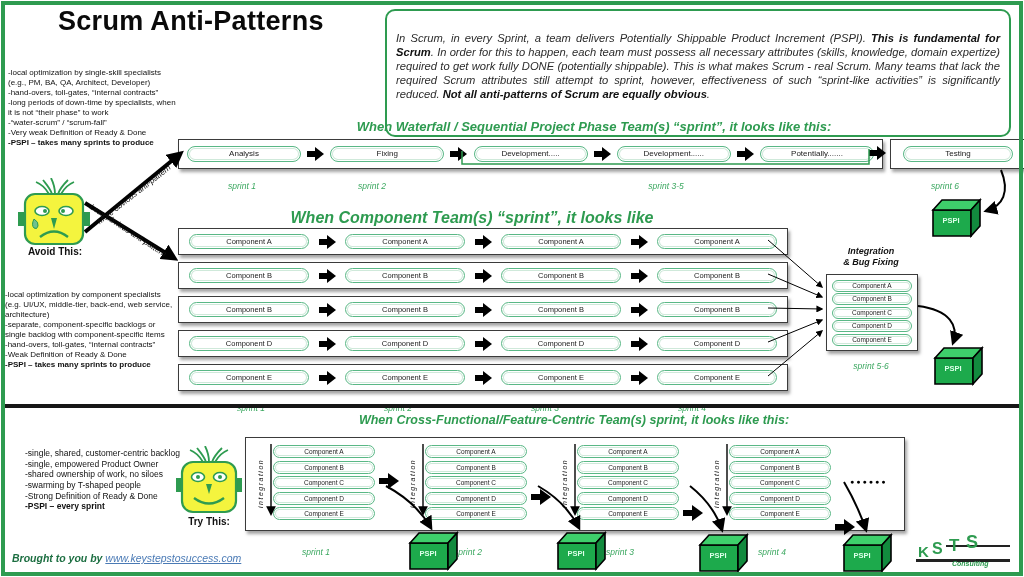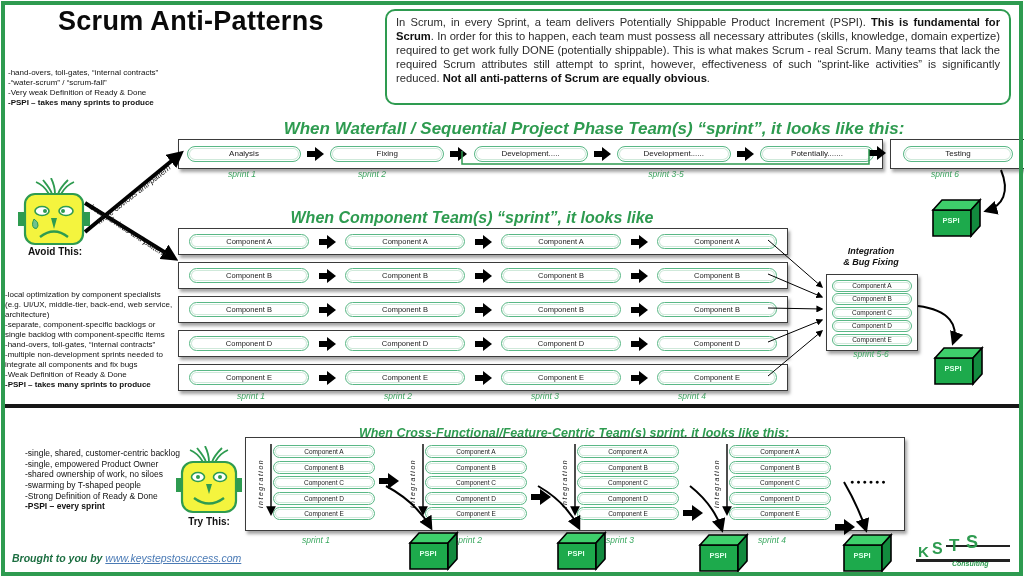--- a/index.html
+++ b/index.html
@@ -5,50 +5,50 @@
   html,body{margin:0;padding:0;}
   body{width:1024px;height:577px;position:relative;background:#fff;
        font-family:"Liberation Sans",sans-serif;overflow:hidden;}
   .abs{position:absolute;}
   .frame{position:absolute;inset:1px;border:4px solid #2e9b50;pointer-events:none;z-index:50;}
   .overlay{position:absolute;left:0;top:0;width:1024px;height:577px;z-index:5;pointer-events:none;}
 
   .title{left:58px;top:6px;font-size:27px;font-weight:bold;color:#0a0a0a;letter-spacing:.3px;}
 
   .infobox{left:385px;top:9px;width:604px;height:84px;border:2px solid #2e9b50;border-radius:10px;
-           padding:4px 9px;font-size:11.2px;line-height:1.26;color:#2b2b2b;text-align:justify;}
+           padding:20px 9px;font-style:italic;font-size:11.2px;line-height:1.26;color:#2b2b2b;text-align:justify;}
   .infobox b{color:#111;}
 
   .tblock{font-size:8px;line-height:1.25;color:#111;}
   .tblock div{margin:0;}
   .boldline{font-weight:bold;}
 
   .heading{color:#2e9b50;font-weight:bold;font-style:italic;text-align:center;}
-  .h1w{left:274px;top:119px;width:640px;font-size:17px;}
+  .h1w{left:274px;top:119px;width:640px;font-size:13px;}
   .h2c{left:272px;top:209px;width:400px;font-size:16px;}
-  .h3x{left:294px;top:426px;width:560px;font-size:12.5px;}
+  .h3x{left:294px;top:413px;width:560px;font-size:12.5px;}
 
   .container{background:#fff;border:1px solid #3b3b3b;box-shadow:2px 3px 3px rgba(90,90,90,.55);
              display:flex;align-items:center;justify-content:space-between;z-index:4;}
   .pill{border:1px solid #5ab886;border-radius:8px;text-align:center;color:#1a1a1a;background:#fff;
         box-shadow:inset 0 0 0 1px #fff,inset 0 0 0 2px #cfe9da;overflow:hidden;white-space:nowrap;}
   .wpill{flex:0 0 112px;height:14px;line-height:14px;font-size:8px;}
   .cpill{flex:0 0 118px;height:13px;line-height:13px;font-size:7.5px;}
   .mpill{width:78px;height:10px;line-height:10px;font-size:6.5px;margin:1.5px auto;flex:none;}
   .xpill{width:100px;height:11px;line-height:11px;font-size:6.5px;margin-bottom:2.5px;flex:none;}
 
   .barrow{position:relative;width:17px;height:14px;flex:0 0 17px;}
   .barrow::before{content:"";position:absolute;left:0;top:4px;width:8px;height:6px;background:#000;}
   .barrow::after{content:"";position:absolute;left:8px;top:0;width:0;height:0;
                  border-left:9px solid #000;border-top:7px solid transparent;border-bottom:7px solid transparent;}
   .big{width:20px;height:16px;flex:0 0 20px;}
   .big::before{top:5px;width:9px;height:6px;}
   .big::after{left:9px;border-left:11px solid #000;border-top:8px solid transparent;border-bottom:8px solid transparent;}
 
-  .sprintlbl{color:#3aa75f;font-style:italic;font-size:8.5px;text-align:center;width:60px;}
+  .sprintlbl{color:#3aa75f;font-style:italic;font-size:8.5px;text-align:center;width:60px;margin-top:12px;}
 
   .crow{left:178px;width:588px;height:25px;padding:0 10px;position:absolute;}
 
   .intitle{left:826px;width:90px;text-align:center;font-size:9px;font-weight:bold;font-style:italic;color:#111;}
   .intbox{left:826px;top:274px;width:90px;height:72px;background:#fff;border:1px solid #3b3b3b;
           box-shadow:2px 3px 3px rgba(90,90,90,.55);padding-top:3px;}
 
   .pspi{width:52px;height:40px;z-index:6;}
   .pspi-label{position:absolute;left:2px;top:18px;width:36px;text-align:center;color:#dcffe8;
               font-size:7.5px;font-weight:bold;}
@@ -119,21 +119,23 @@
   <path d="M538,486 Q566,502 579,528" fill="none" stroke="#000" stroke-width="2" marker-end="url(#ah)"></path>
   <path d="M690,486 Q714,505 722,530" fill="none" stroke="#000" stroke-width="2" marker-end="url(#ah)"></path>
   <path d="M844,482 Q858,506 866,530" fill="none" stroke="#000" stroke-width="2" marker-end="url(#ah)"></path>
 </svg>
 
 <div class="abs title">Scrum Anti-Patterns</div>
 
 <div class="abs infobox"><span>In Scrum, in every Sprint, a team delivers Potentially Shippable Product Increment (PSPI).  </span><b>This is fundamental for Scrum</b><span>.  In order for this to happen, each team must possess all necessary attributes (skills, knowledge, domain expertize) required to get work fully DONE (potentially shippable). This is what makes Scrum - real Scrum. Many teams that lack the required Scrum attributes still attempt to sprint, however, effectiveness of such “sprint-like activities” is significantly reduced.  </span><b>Not all anti-patterns of Scrum are equally obvious</b><span>.</span></div>
 
 <div class="abs tblock" style="left:8px;top:68px;width:168px;">
+  <div>-local optimization by single-skill specialists (e.g., PM, BA, QA, Architect, Developer)</div>
   <div>-hand-overs, toll-gates, “internal contracts”</div>
+  <div>-long periods of down-time by specialists, when it is not “their phase” to work</div>
   <div>-“water-scrum” / “scrum-fall”</div>
   <div>-Very weak Definition of Ready &amp; Done</div>
   <div class="boldline">-PSPI – takes many sprints to produce</div>
 </div>
 
 <div class="abs" style="left:18px;top:178px;width:74px;height:70px;z-index:6;">
   <svg width="74" height="70" viewBox="0 0 74 70">
     <g stroke="#2e9b50" stroke-width="1.8" fill="none">
       <path d="M37,16 C37,8 35,4 33,0"></path>
       <path d="M31,16 C27,9 23,6 18,4"></path>
@@ -155,21 +157,20 @@
 </div>
 <div class="abs facelbl" style="left:18px;top:246px;width:74px;">Avoid This:</div>
 
 <div class="abs arrlbl" style="left:78px;top:190px;width:112px;text-align:center;transform:rotate(-38deg);">More obvious anti-pattern</div>
 <div class="abs arrlbl" style="left:72px;top:226px;width:112px;text-align:center;transform:rotate(33deg);">Less  obvious anti-pattern</div>
 
 <div class="abs tblock" style="left:5px;top:290px;width:172px;">
   <div>-local optimization by component specialists (e.g. UI/UX, middle-tier, back-end, web service, architecture)</div>
   <div>-separate, component-specific backlogs or single backlog with component-specific items</div>
   <div>-hand-overs, toll-gates, “internal contracts”</div>
-  <div>-multiple non-development sprints needed to integrate all components and fix bugs</div>
   <div>-Weak Definition of Ready &amp; Done</div>
   <div class="boldline">-PSPI – takes many sprints to produce</div>
 </div>
 
 <div class="abs heading h1w">When Waterfall / Sequential Project Phase Team(s) “sprint”, it looks like this:</div>
 
 <div class="abs container" style="left:178px;top:139px;width:687px;height:28px;padding:0 8px;">
   <div class="pill wpill">Analysis</div>
   <div class="barrow"></div>
   <div class="pill wpill">Fixing</div>

